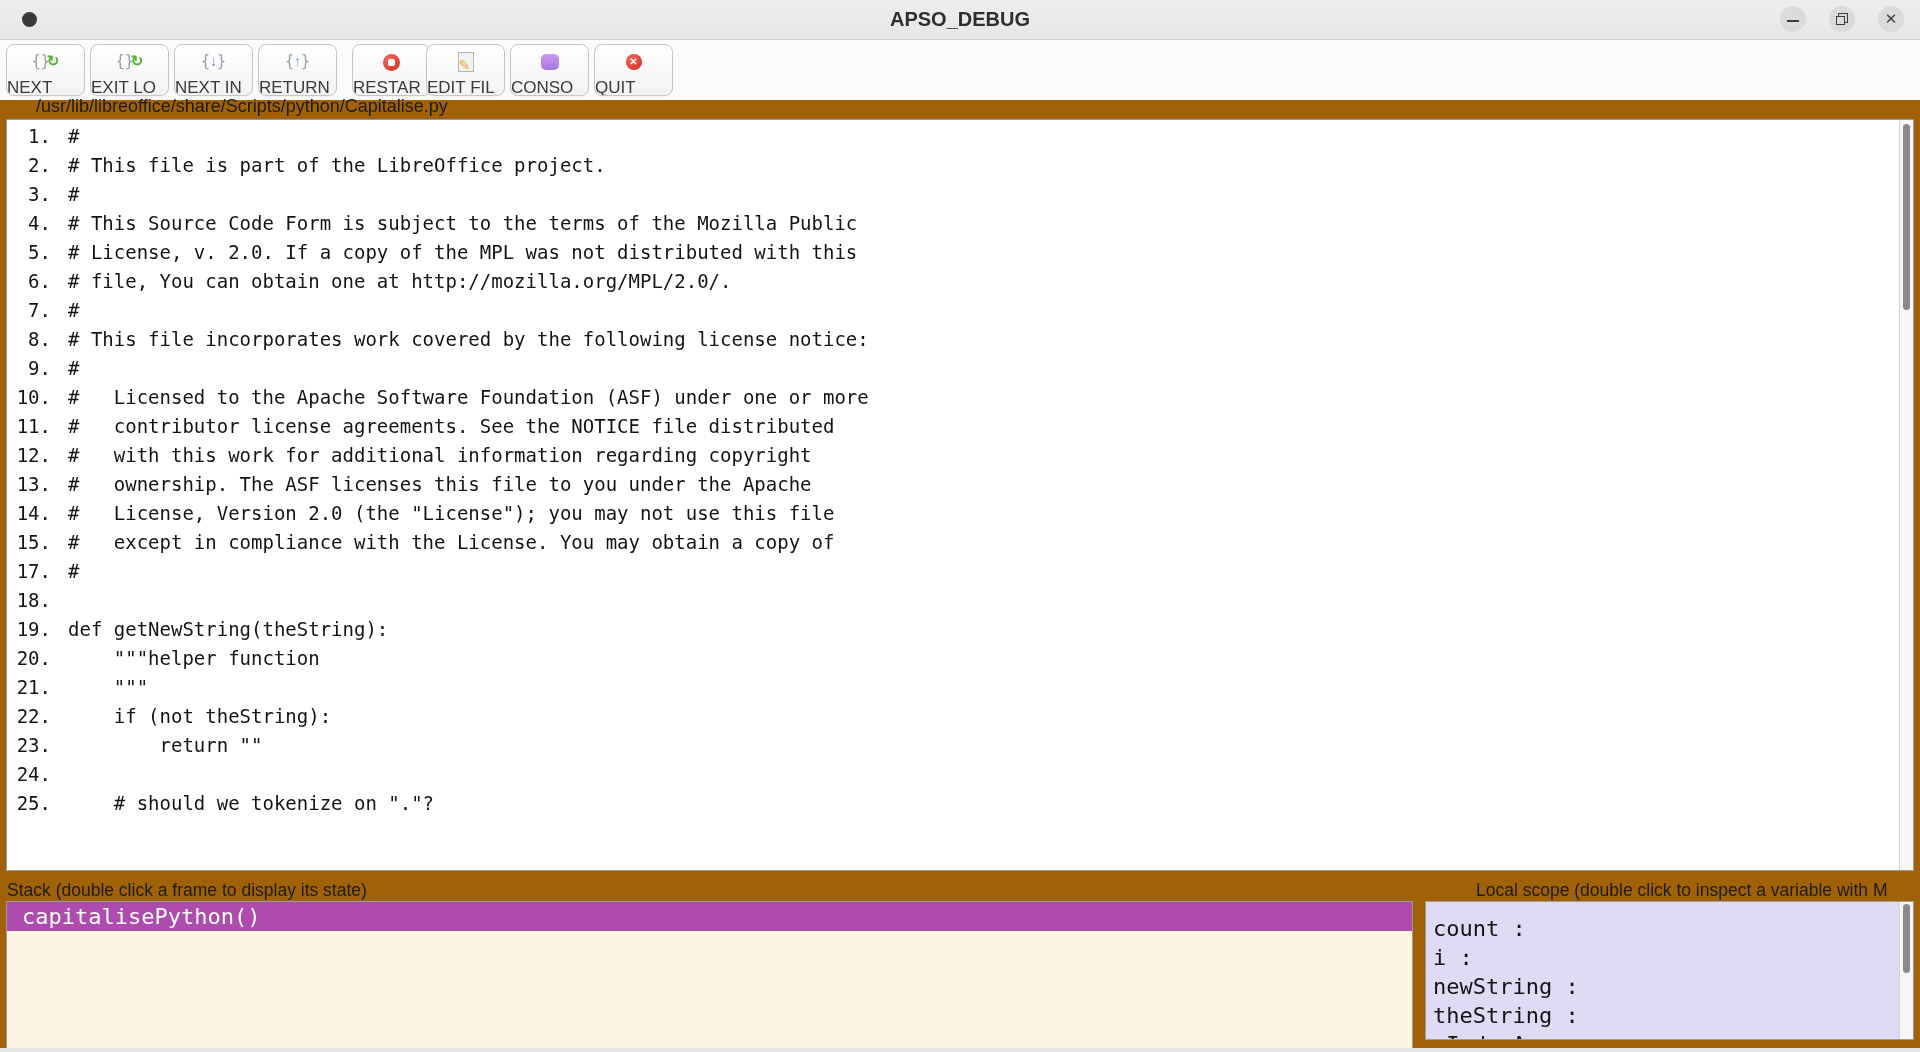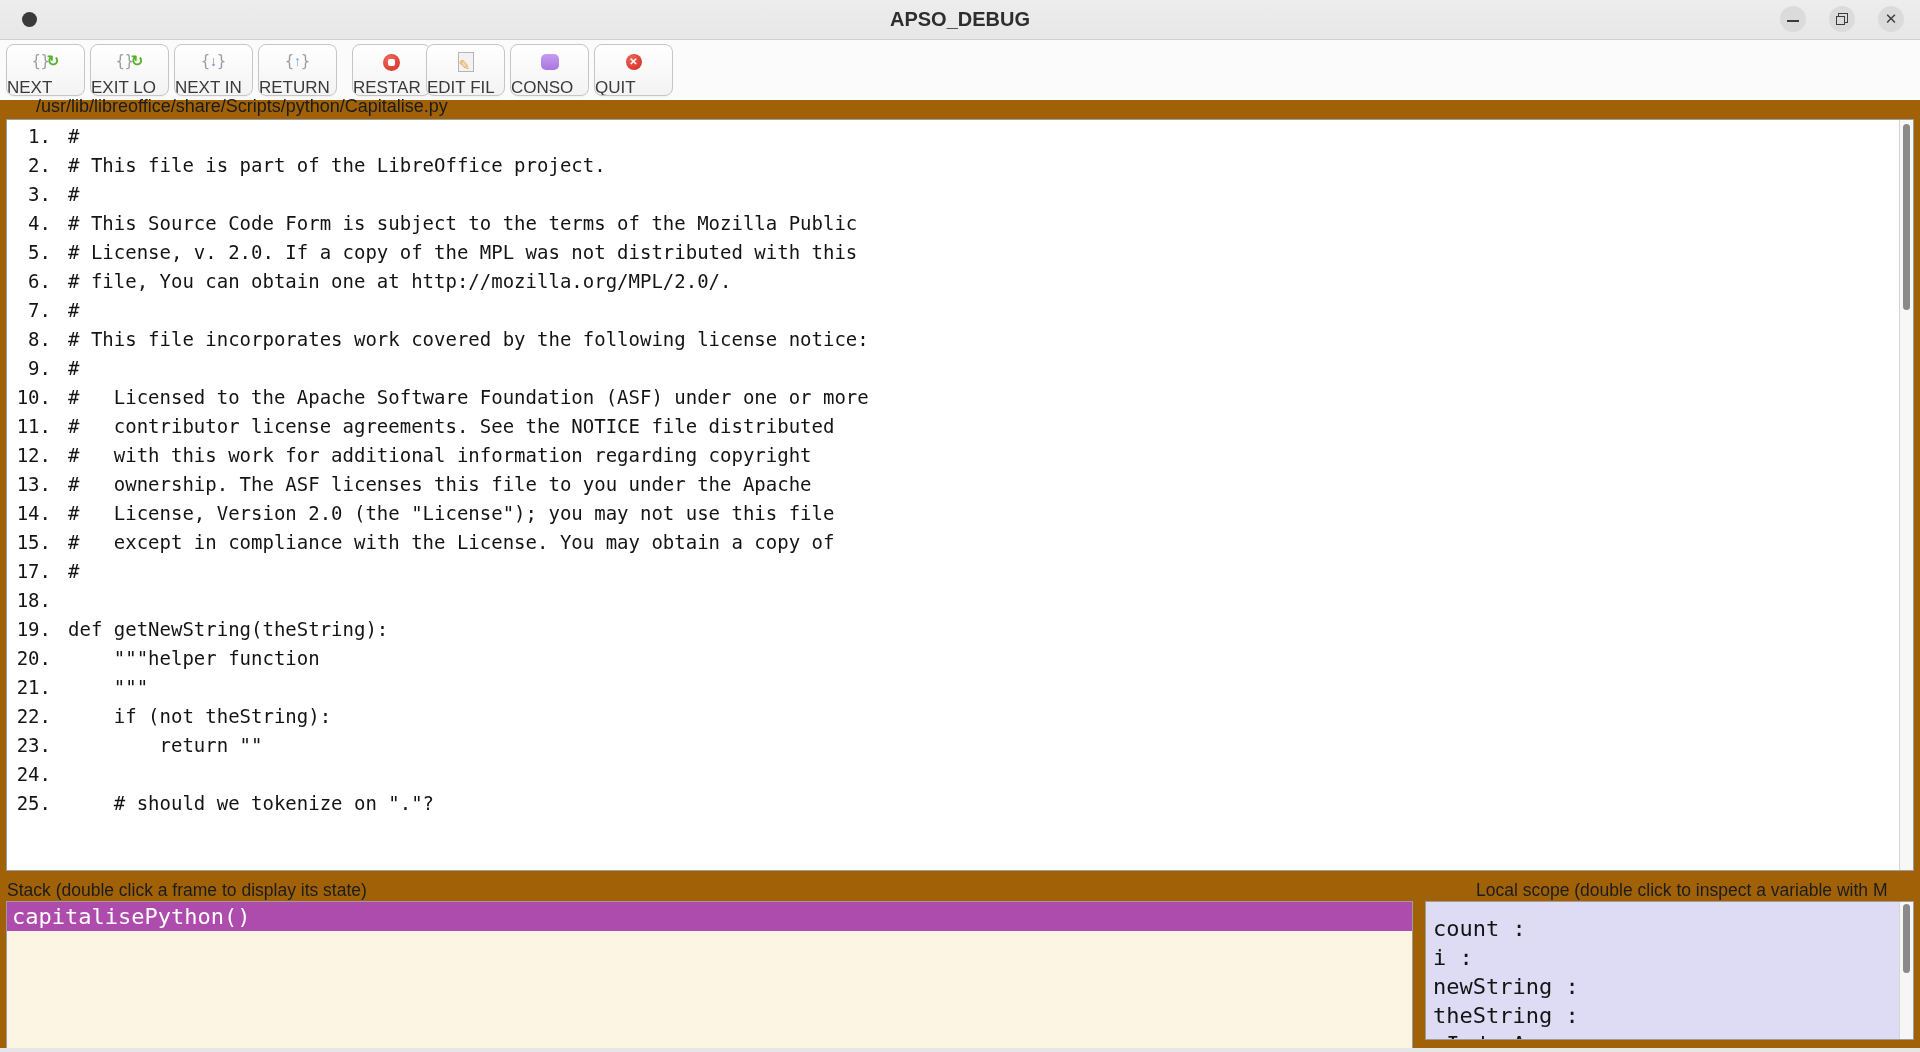--- a/index.html
+++ b/index.html
@@ -64,21 +64,21 @@
   .code-area .vthumb{top:4px;height:186px;}
 
   
   .panel-label{position:absolute;top:880px;height:21px;overflow:hidden;
                font-size:17.5px;color:#1c1c1c;white-space:nowrap;}
   .stack-label{left:7px;} .scope-label{left:1428px;width:492px;margin-left:48px;}
 
   
   .stack-panel{position:absolute;left:6px;top:901px;width:1407px;height:151px;
                background:#fcf5e3;border:1px solid #9c9c9c;box-sizing:border-box;overflow:hidden;}
-  .frame-row{height:29px;line-height:29px;padding-left:5px;white-space:pre;
+  .frame-row{height:29px;line-height:29px;padding-left:15px;white-space:pre;
              font-family:"DejaVu Sans Mono",monospace;font-size:22px;color:#141414;}
   .frame-row.sel{background:#ae4cae;color:#ffffff;}
   .scope-panel{position:absolute;left:1425px;top:901px;width:489px;height:139px;
                background:#dedbf5;border:1px solid #9c9c9c;box-sizing:border-box;overflow:hidden;}
   .scope-list{position:absolute;left:0;top:12px;width:470px;}
   .scope-row{height:29px;line-height:29px;padding-left:7px;white-space:pre;
              font-family:"DejaVu Sans Mono",monospace;font-size:22px;color:#141414;}
   .scope-panel .vscroll{background:#f6f6f6;}
   .scope-panel .vthumb{top:2px;height:69px;}
 

